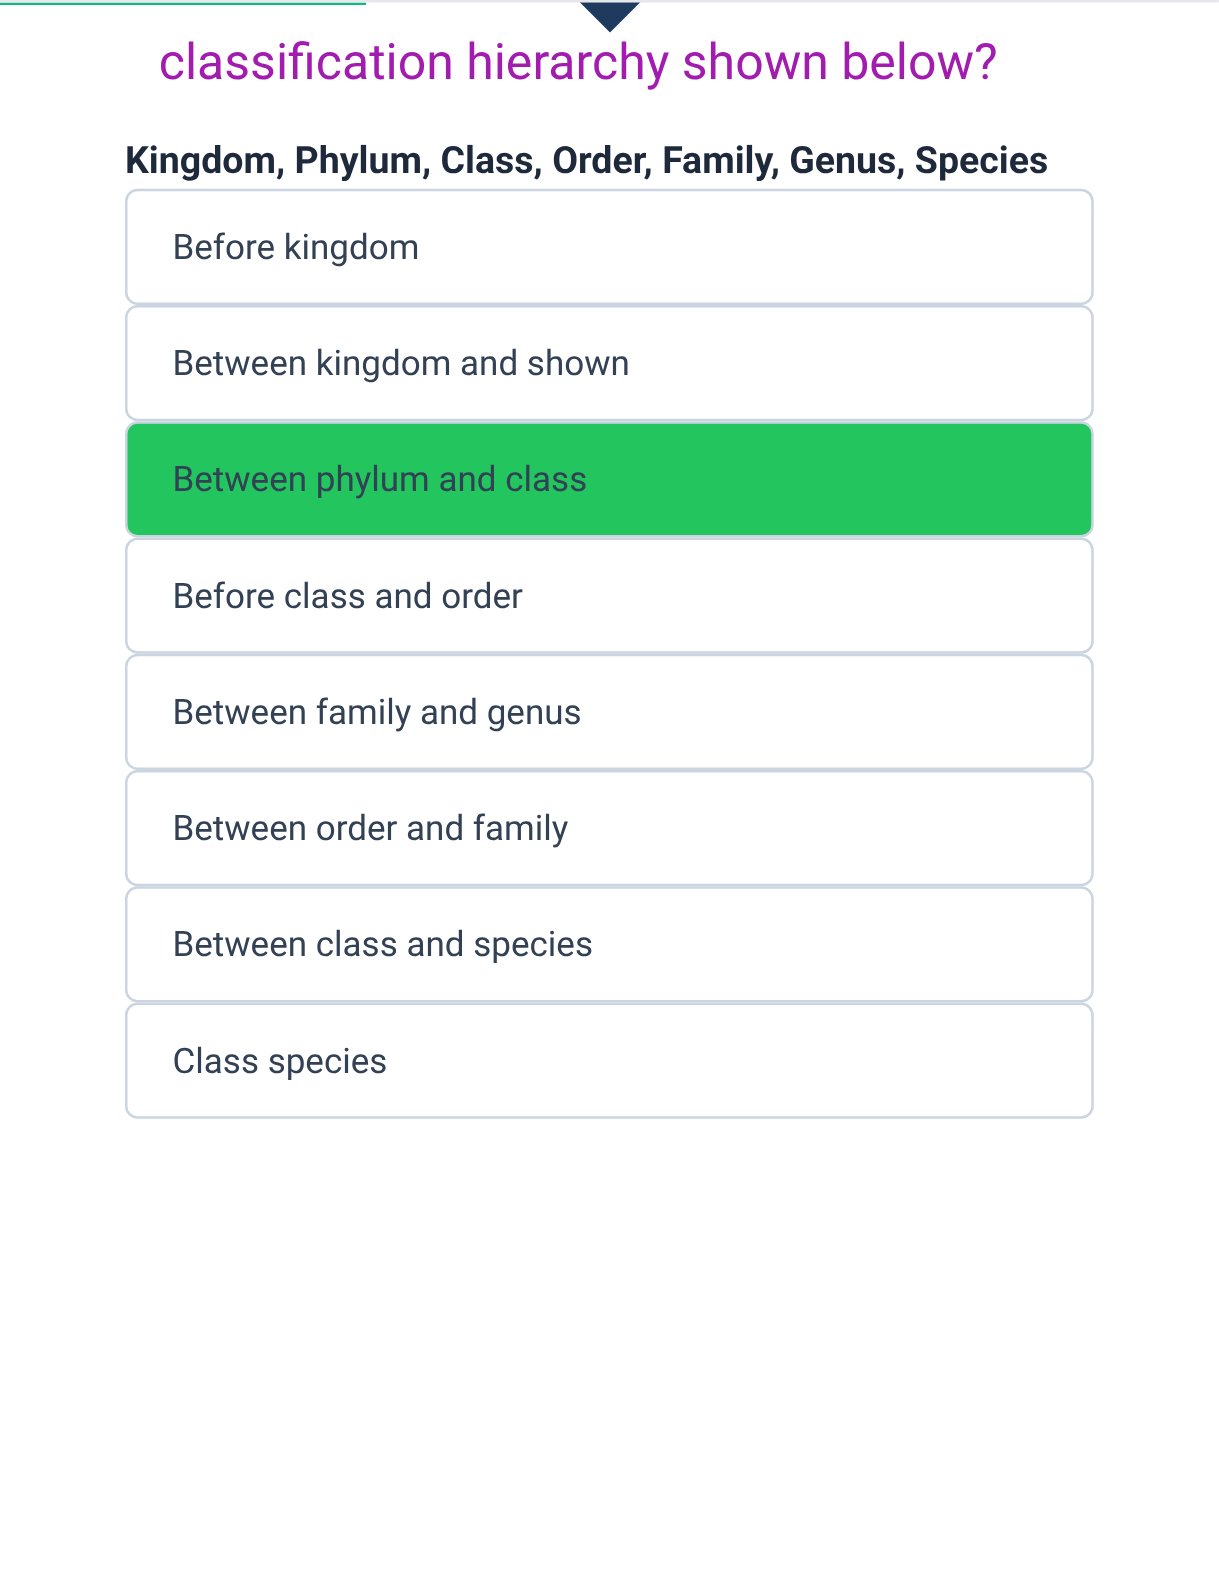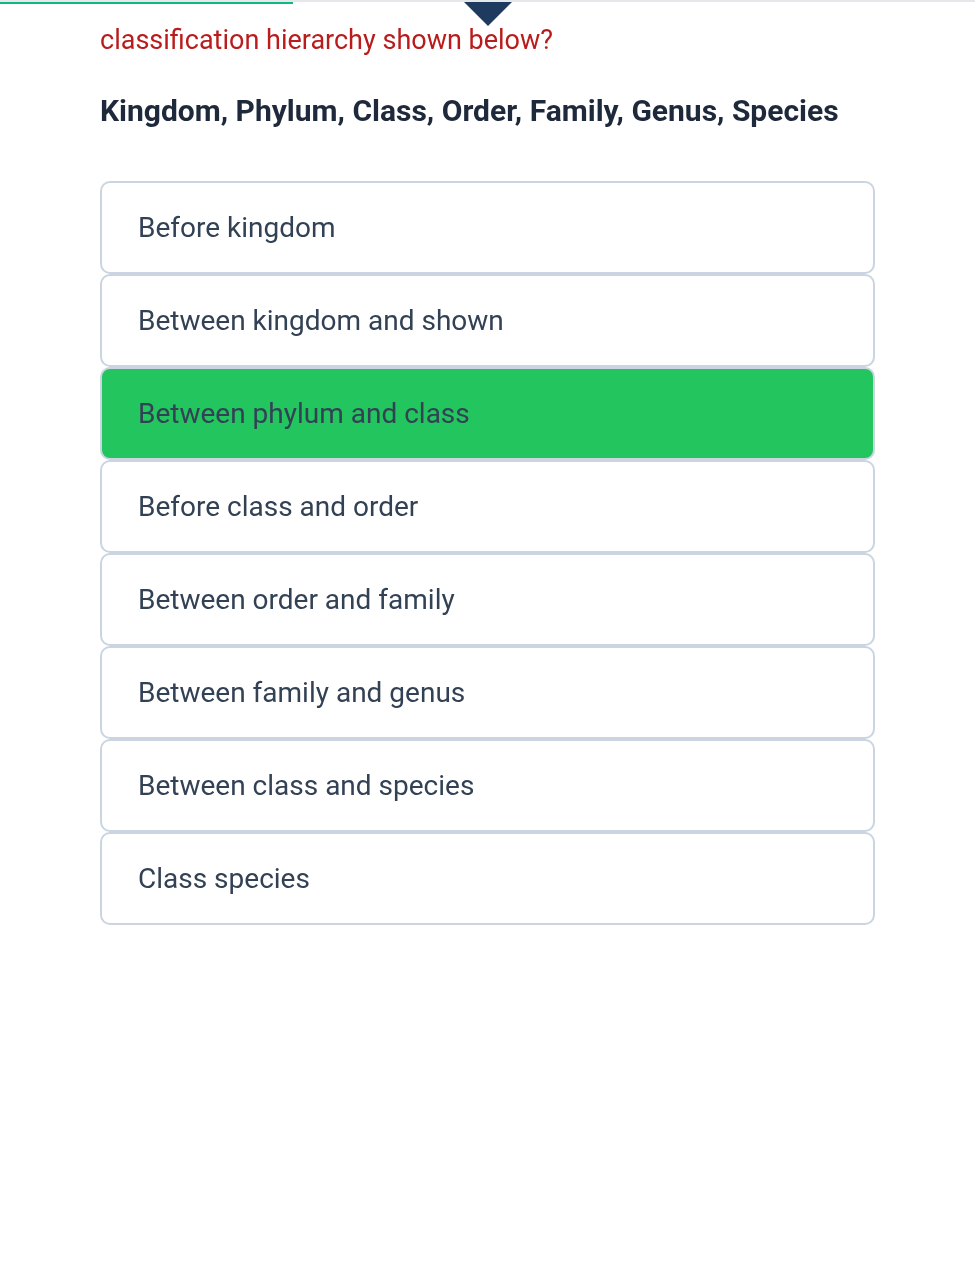--- a/index.html
+++ b/index.html
@@ -31,31 +31,31 @@
       width: 0;
       height: 0;
       border-left: 26px solid transparent;
       border-right: 26px solid transparent;
       border-top: 26px solid #1e3a5f;
     }
     .content {
       padding: 20px 100px 40px 100px;
     }
     .question-text {
-      font-size: 27px;
-      color: #b91c1c;
+      font-size: 40px;
+      color: #a21caf;
       line-height: 1.4;
       margin-bottom: 28px;
+      margin-left: 27px;
     }
     .hierarchy-text {
       font-size: 30px;
       font-weight: 700;
       color: #1e293b;
       line-height: 1.5;
-      margin-bottom: 48px;
     }
     .options {
       display: flex;
       flex-direction: column;
     }
     .option {
       border: 2px solid #cbd5e1;
       border-radius: 10px;
       padding: 28px 36px;
       font-size: 28px;
@@ -78,18 +78,18 @@
 
 <div class="content">
   <div class="question-text">classification hierarchy shown below?</div>
   <div class="hierarchy-text">Kingdom, Phylum, Class, Order, Family, Genus, Species</div>
 
   <div class="options">
     <button class="option">Before kingdom</button>
     <button class="option">Between kingdom and shown</button>
     <button class="option selected">Between phylum and class</button>
     <button class="option">Before class and order</button>
+    <button class="option">Between family and genus</button>
     <button class="option">Between order and family</button>
-    <button class="option">Between family and genus</button>
     <button class="option">Between class and species</button>
     <button class="option">Class species</button>
   </div>
 </div>
 
 </body></html>

